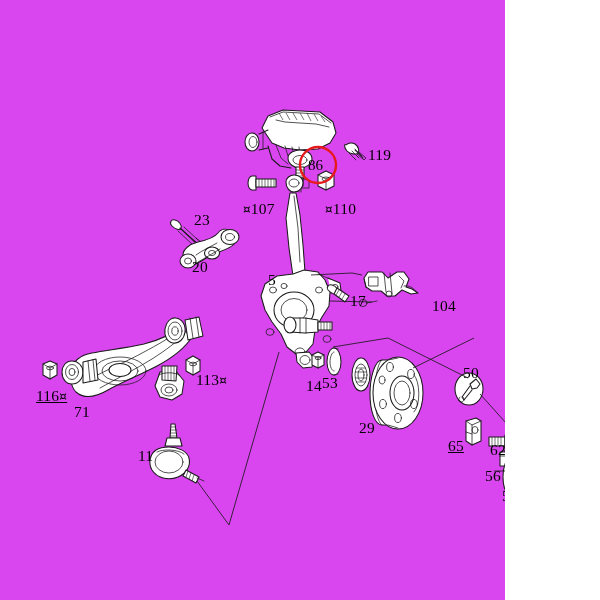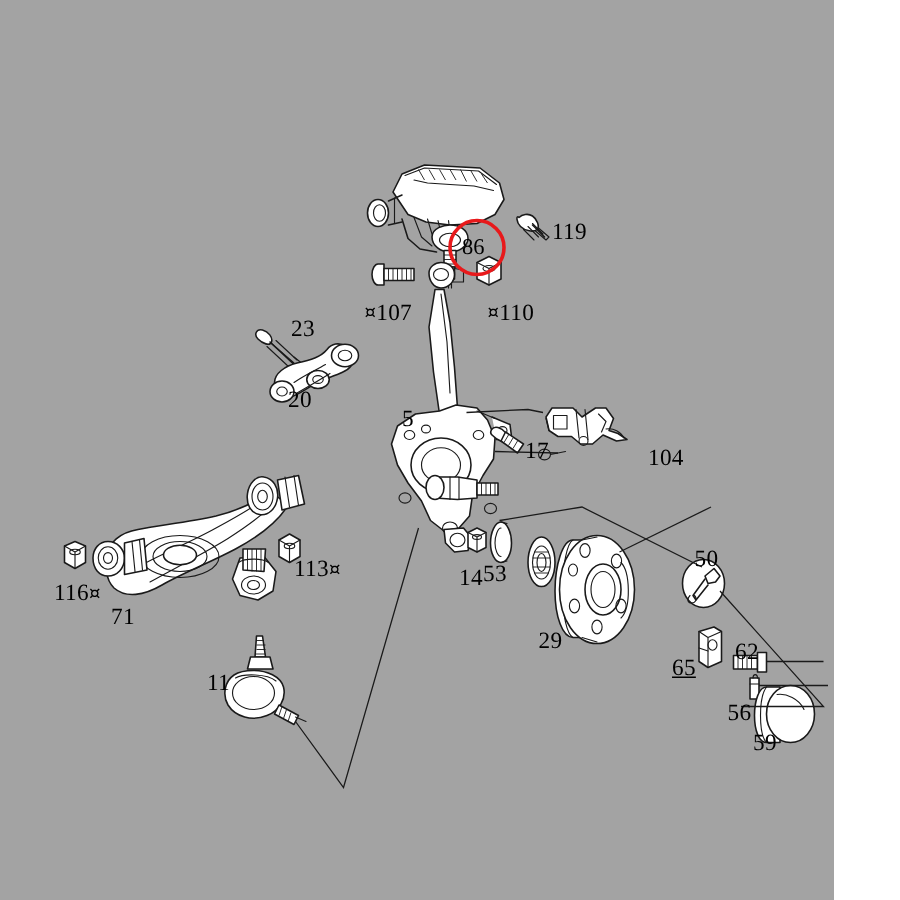--- a/index.html
+++ b/index.html
@@ -5,23 +5,23 @@
   html, body {
     margin: 0;
     padding: 0;
     background: #ffffff;
   }
   body {
     font-family: "Liberation Serif", "DejaVu Serif", serif;
   }
   #diagram-root {
     position: relative;
-    width: 556px;
+    width: 505px;
     height: 600px;
-    background: #a3a3a3;
+    background: #d946ef;
     overflow: hidden;
   }
   #parts-svg {
     position: absolute;
     left: 0;
     top: 0;
     width: 600px;
     height: 600px;
   }
   .ln {
@@ -422,21 +422,21 @@
   </div>
 
   <div class="lbl" style="left:350px; top:293px;">
     <span>17</span>
   </div>
 
   <div class="lbl" style="left:411px; top:298px;margin-left:21px;">
     <span>104</span>
   </div>
 
-  <div class="lbl" style="left:36px; top:388px;">
+  <div class="lbl" style="left:36px; top:388px;text-decoration:underline;">
     <span>116</span><span class="sym">¤</span>
   </div>
 
   <div class="lbl" style="left:196px; top:372px;">
     <span>113</span><span class="sym">¤</span>
   </div>
 
   <div class="lbl" style="left:74px; top:404px;font-family:Liberation Serif, serif;">
     <span>71</span>
   </div>
@@ -458,21 +458,21 @@
   </div>
 
   <div class="lbl" style="left:463px; top:365px;">
     <span>50</span>
   </div>
 
   <div class="lbl" style="left:448px; top:438px;text-decoration:underline;">
     <span>65</span>
   </div>
 
-  <div class="lbl" style="left:490px; top:427px;">
+  <div class="lbl" style="left:490px; top:442px;">
     <span>62</span>
   </div>
 
   <div class="lbl" style="left:485px; top:468px;">
     <span>56</span>
   </div>
 
   <div class="lbl" style="left:502px; top:488px;">
     <span>59</span>
   </div>

